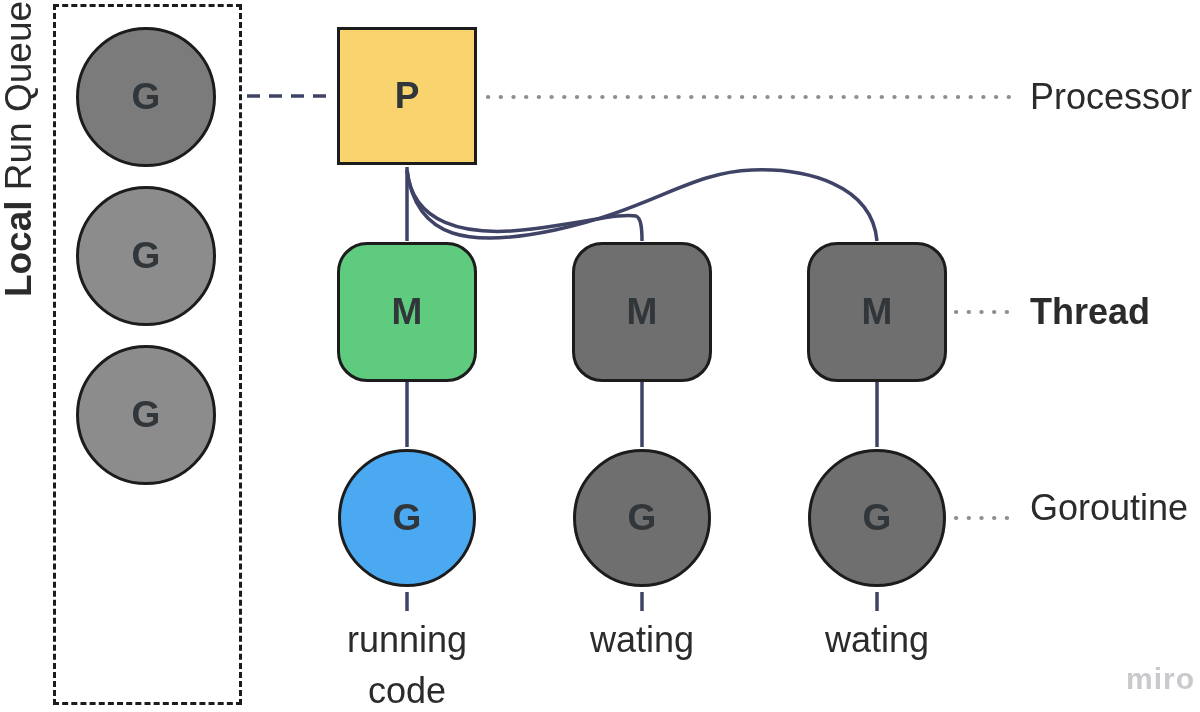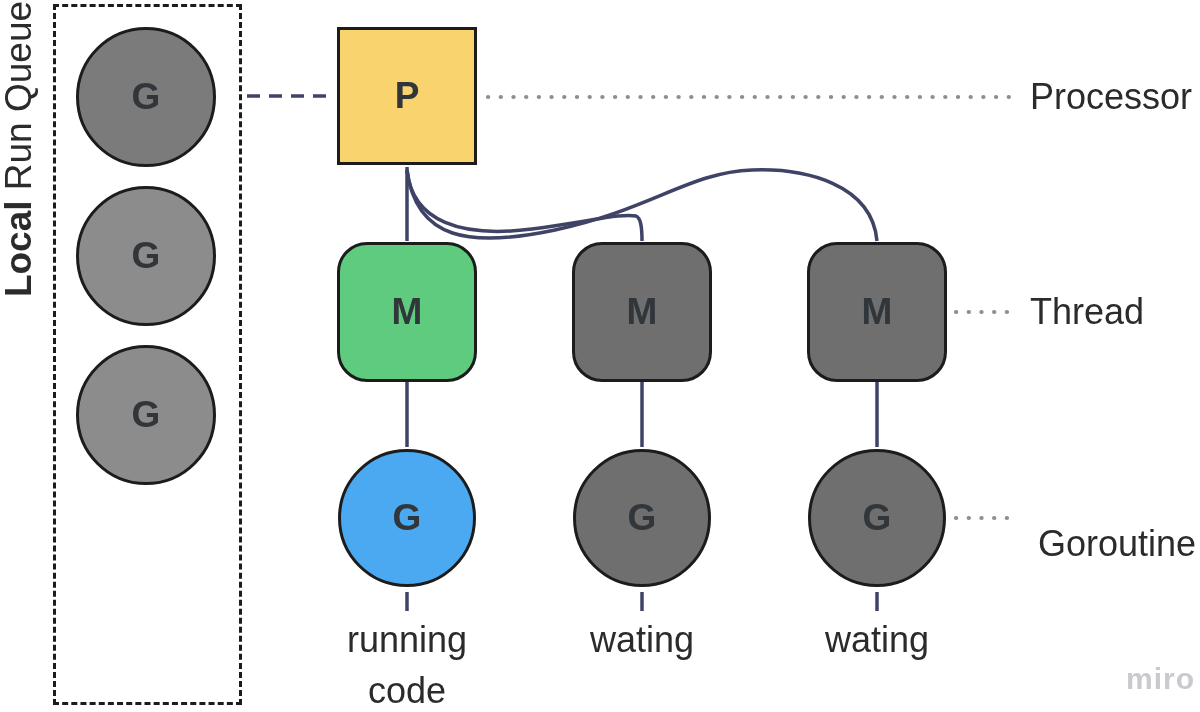--- a/index.html
+++ b/index.html
@@ -56,21 +56,21 @@
     text-align:center;font-size:36px;line-height:1.42;
     color:var(--label-text);
   }
   .status.c1{left:307px;} .status.c2{left:542px;} .status.c3{left:777px;}
   .legend{
     position:absolute;left:1030px;
     transform:translateY(-50%);
     font-size:36px;white-space:nowrap;
     color:var(--label-text);
   }
-  .legend.l1{top:97px;} .legend.l2{top:312px;} .legend.l3{top:544px;margin-left:8px;}
+  .legend.l1{top:97px;} .legend.l2{top:312px;font-weight:bold;} .legend.l3{top:508px;}
   .watermark{
     position:absolute;left:1126px;top:662px;
     font-size:30px;font-weight:600;letter-spacing:1px;
     color:var(--watermark);
   }
 </style>
 </head>
 <body>
 
 <div class="canvas">

